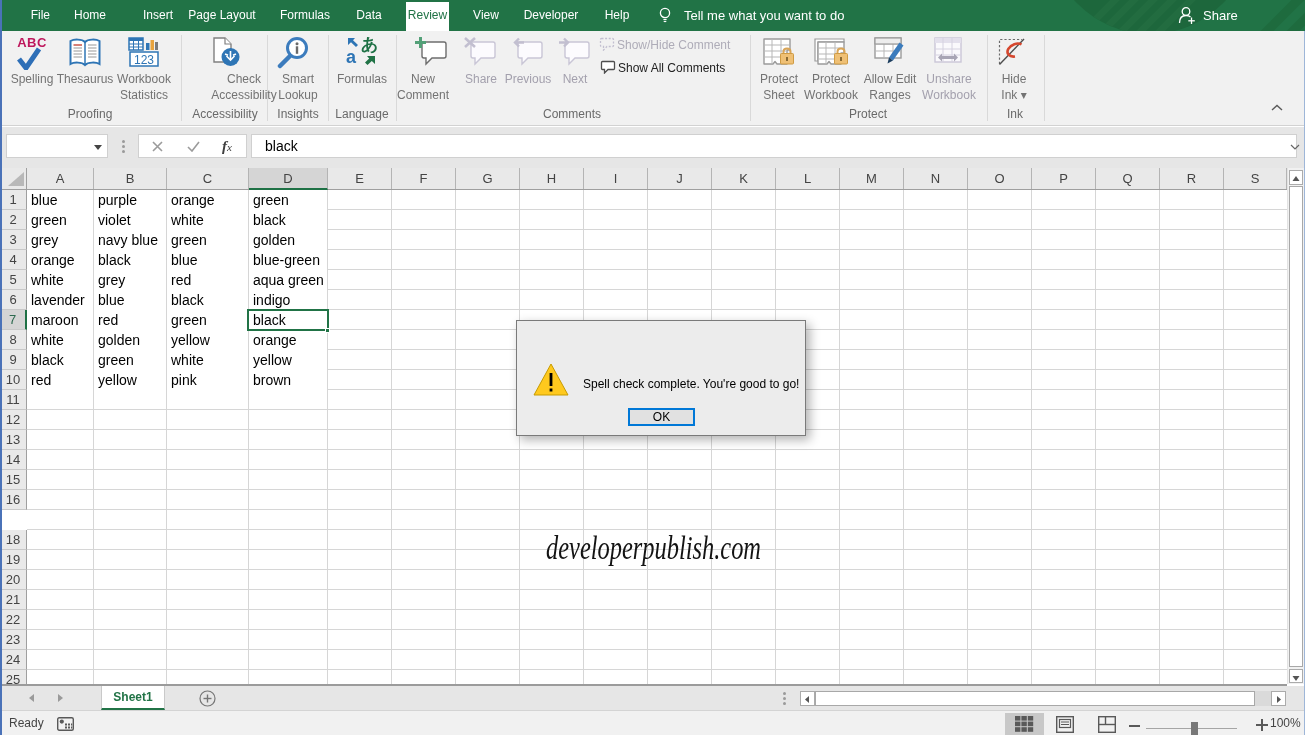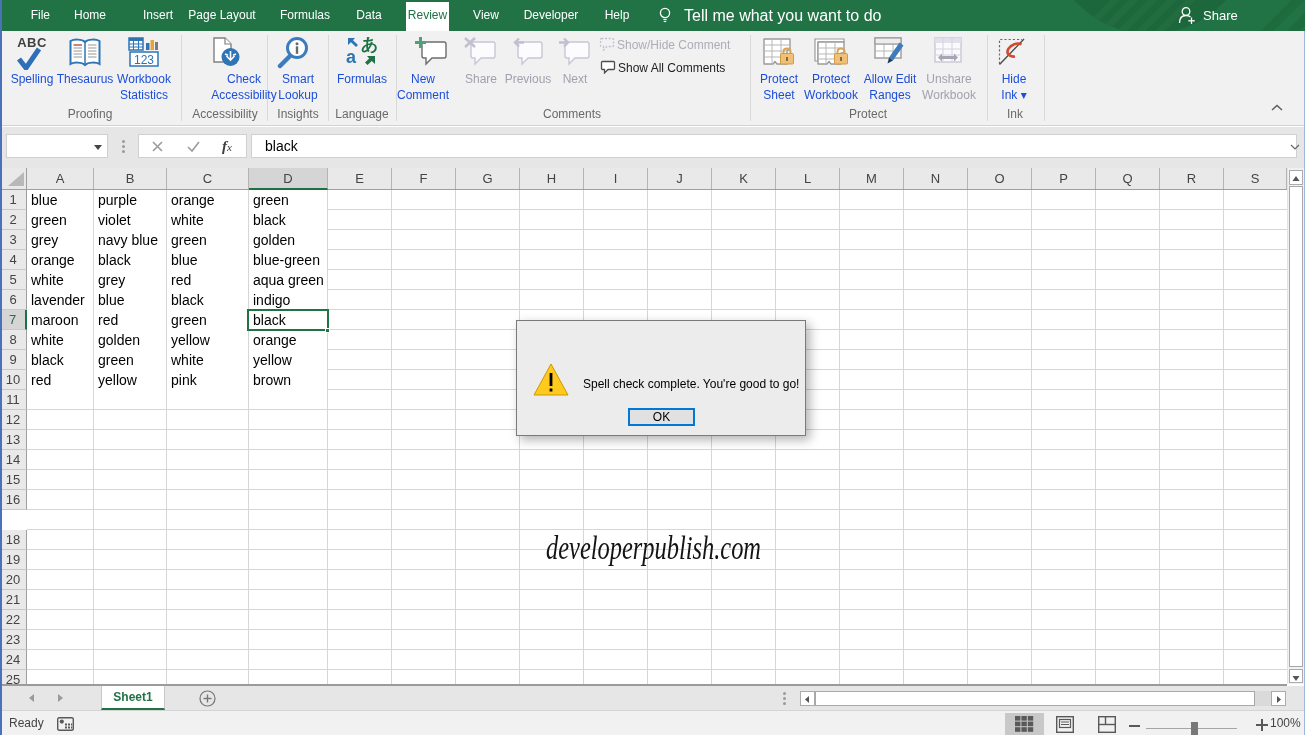--- a/index.html
+++ b/index.html
@@ -5,26 +5,26 @@
 * { margin:0; padding:0; box-sizing:border-box; }
 html,body { width:1305px; height:735px; overflow:hidden; }
 body { font-family:"Liberation Sans", sans-serif; position:relative; background:#fff; }
 #win { position:absolute; left:0; top:0; width:1305px; height:735px; overflow:hidden; }
 #lborder { position:absolute; left:0; top:0; width:2px; height:735px; background:#4a72b8; z-index:99; }
 #rborder { position:absolute; right:0; top:31px; width:1px; height:704px; background:#9eb6d8; z-index:99; }
 
 #tabbar { position:absolute; left:0; top:0; width:1305px; height:31px; background:#217346; }
 .tab { position:absolute; top:0; height:31px; line-height:31px; color:#fff; font-size:12px; text-align:center; }
 .tab.sel { background:#fff; color:#217346; top:2px; height:29px; line-height:27px; }
-#tellme { position:absolute; top:0; height:31px; line-height:31px; color:#fff; font-size:16px; }
+#tellme { position:absolute; top:0; height:31px; line-height:31px; color:#fff; font-size:13px; }
 
 #ribbon { position:absolute; left:0; top:31px; width:1305px; height:95px; background:#f1f1f1; border-bottom:1px solid #d2d2d2; }
 .gsep { position:absolute; top:4px; height:86px; width:1px; background:#d9d9d9; }
 .glabel { position:absolute; top:76px; height:14px; font-size:12px; color:#696969; text-align:center; }
-.biglabel { position:absolute; font-size:12px; color:#1d4ed8; text-align:center; line-height:15.5px; top:41px; }
+.biglabel { position:absolute; font-size:12px; color:#737373; text-align:center; line-height:15.5px; top:41px; }
 .biglabel.dis { color:#a3a0ad; }
 .icon { position:absolute; }
 .smallrow { position:absolute; font-size:12px; color:#222; height:14px; line-height:14px; }
 .smallrow.dis { color:#aeacb8; }
 
 #fbar { position:absolute; left:0; top:127px; width:1305px; height:41px; background:#e6e6e6; }
 #namebox { position:absolute; left:6px; top:7px; width:102px; height:24px; background:#fff; border:1px solid #d0d0d0; }
 #fxbox { position:absolute; left:138px; top:7px; width:109px; height:24px; background:#fff; border:1px solid #d0d0d0; }
 #finput { position:absolute; left:251px; top:7px; width:1046px; height:24px; background:#fff; border:1px solid #d0d0d0; font-size:14px; line-height:22px; color:#000; padding-left:13px; }
 
@@ -131,21 +131,21 @@
   <div class="biglabel dis" style="left:555px;width:40px;">Next</div>
   <div class="biglabel" style="left:752px;width:54px;">Protect<br>Sheet</div>
   <div class="biglabel" style="left:797px;width:68px;">Protect<br>Workbook</div>
   <div class="biglabel" style="left:858px;width:64px;">Allow Edit<br>Ranges</div>
   <div class="biglabel dis" style="left:915px;width:68px;">Unshare<br>Workbook</div>
   <div class="biglabel" style="left:997px;width:34px;">Hide<br>Ink&nbsp;▾</div>
 
   <div class="smallrow dis" style="left:617px;top:7px;">Show/Hide Comment</div>
   <div class="smallrow" style="left:618px;top:30px;">Show All Comments</div>
 
-  <div class="icon" style="left:14px;top:4px;width:36px;text-align:center;font-size:13px;font-weight:bold;color:#404040;letter-spacing:0.5px;">ABC</div>
+  <div class="icon" style="left:14px;top:4px;width:36px;text-align:center;font-size:13px;font-weight:bold;color:#be185d;letter-spacing:0.5px;">ABC</div>
   <svg class="icon" style="left:17px;top:16px" width="24" height="23" viewBox="0 0 24 23">
     <path d="M2 12 L9 21 L22 2" fill="none" stroke="#2e6fb7" stroke-width="5"></path>
   </svg>
 
   <svg class="icon" style="left:69px;top:7px" width="32" height="30" viewBox="0 0 32 30">
     <path d="M16 4 C13 1,5 1,1.5 3 L1.5 26 C5 24,13 24,16 27 C19 24,27 24,30.5 26 L30.5 3 C27 1,19 1,16 4 Z" fill="#fff" stroke="#2e75b5" stroke-width="2"></path>
     <line x1="16" y1="4" x2="16" y2="27" stroke="#2e75b5" stroke-width="1.5"></line>
     <g stroke="#c0392b" stroke-width="1.3">
           <line x1="4.5" y1="7" x2="13" y2="7"></line>
         </g>

